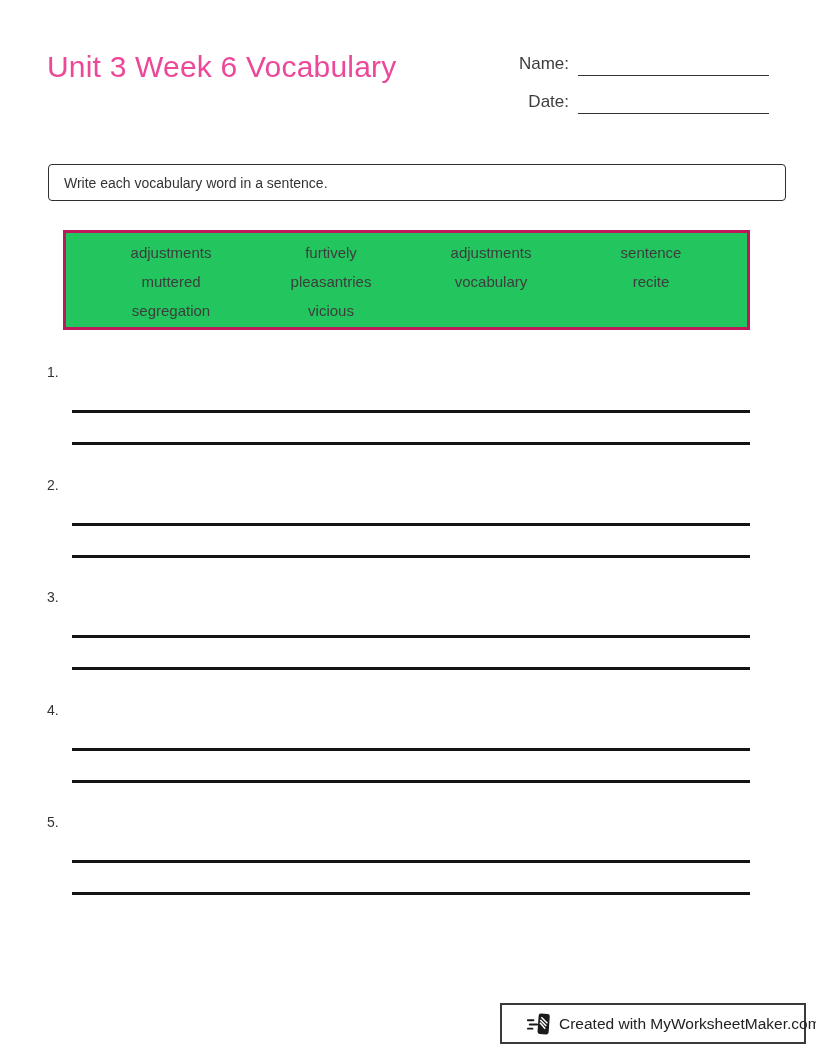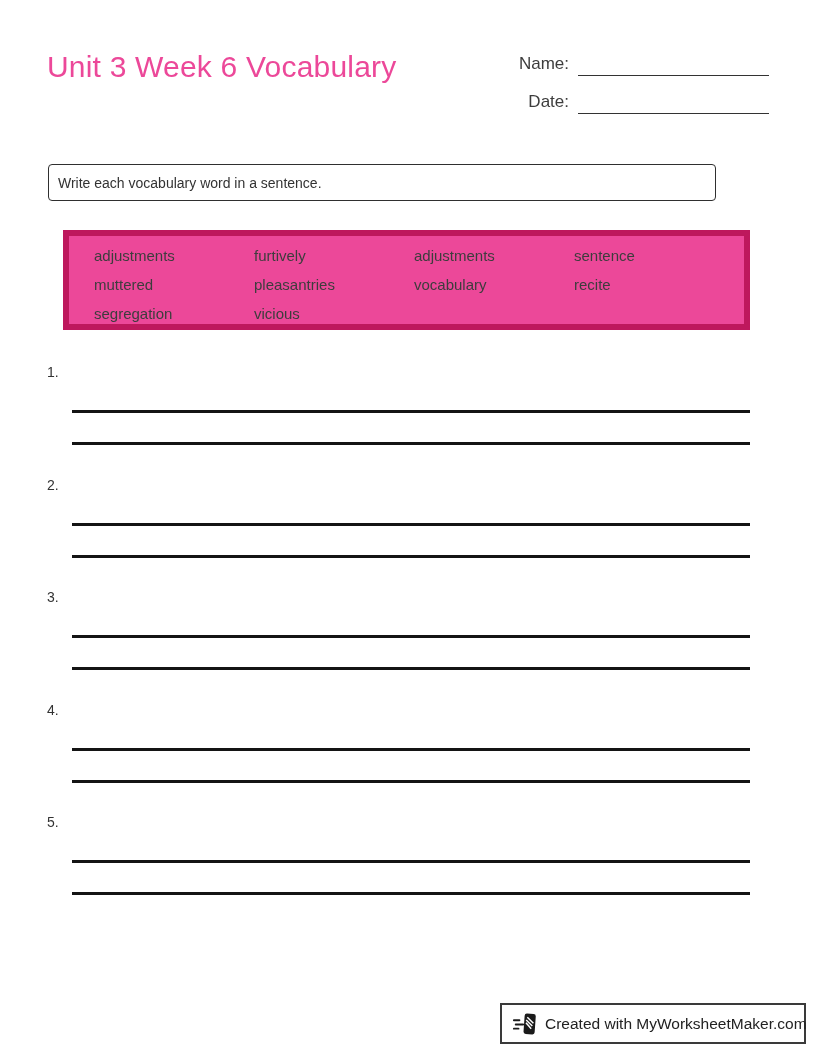--- a/index.html
+++ b/index.html
@@ -47,41 +47,42 @@
     width: 191px;
     height: 24px;
     border-bottom: 1.5px solid #333333;
   }
 
   
   .instruction-box {
     position: absolute;
     left: 48px;
     top: 164px;
-    width: 668px;
+    width: 738px;
     height: 37px;
     border: 1.5px solid #2f2f2f;
     border-radius: 4px;
     display: flex;
     align-items: center;
-    padding-left: 9px;
+    padding-left: 15px;
     font-size: 14px;
     color: #333333;
   }
 
   
   .word-bank {
     position: absolute;
     left: 63px;
     top: 230px;
     width: 687px;
     height: 100px;
-    border: 6px solid #be185d;
-    background: #ec4899;
+    border: 3px solid #be185d;
+    background: #22c55e;
     padding: 10px 0 0 25px;
+    text-align: center;
   }
   .word-grid {
     display: grid;
     grid-template-columns: 160px 160px 160px 160px;
     row-gap: 9px;
   }
   .word {
     font-size: 15px;
     color: #3d3d3d;
     line-height: 20px;
@@ -110,21 +111,21 @@
   .footer-credit {
     position: absolute;
     left: 500px;
     top: 1003px;
     width: 306px;
     height: 41px;
     border: 2px solid #3a3a3a;
     background: #ffffff;
     display: flex;
     align-items: center;
-    padding-left: 10px;
+    padding-left: 24px;
   }
   .footer-logo { width: 26px; height: 26px; flex: 0 0 auto; margin-right: 7px; }
   .footer-text { font-size: 15.5px; color: #222222; white-space: nowrap; }
 </style>
 </head>
 <body>
 
 <div class="page">
 
   <h1 class="title">Unit 3 Week 6 Vocabulary</h1>

